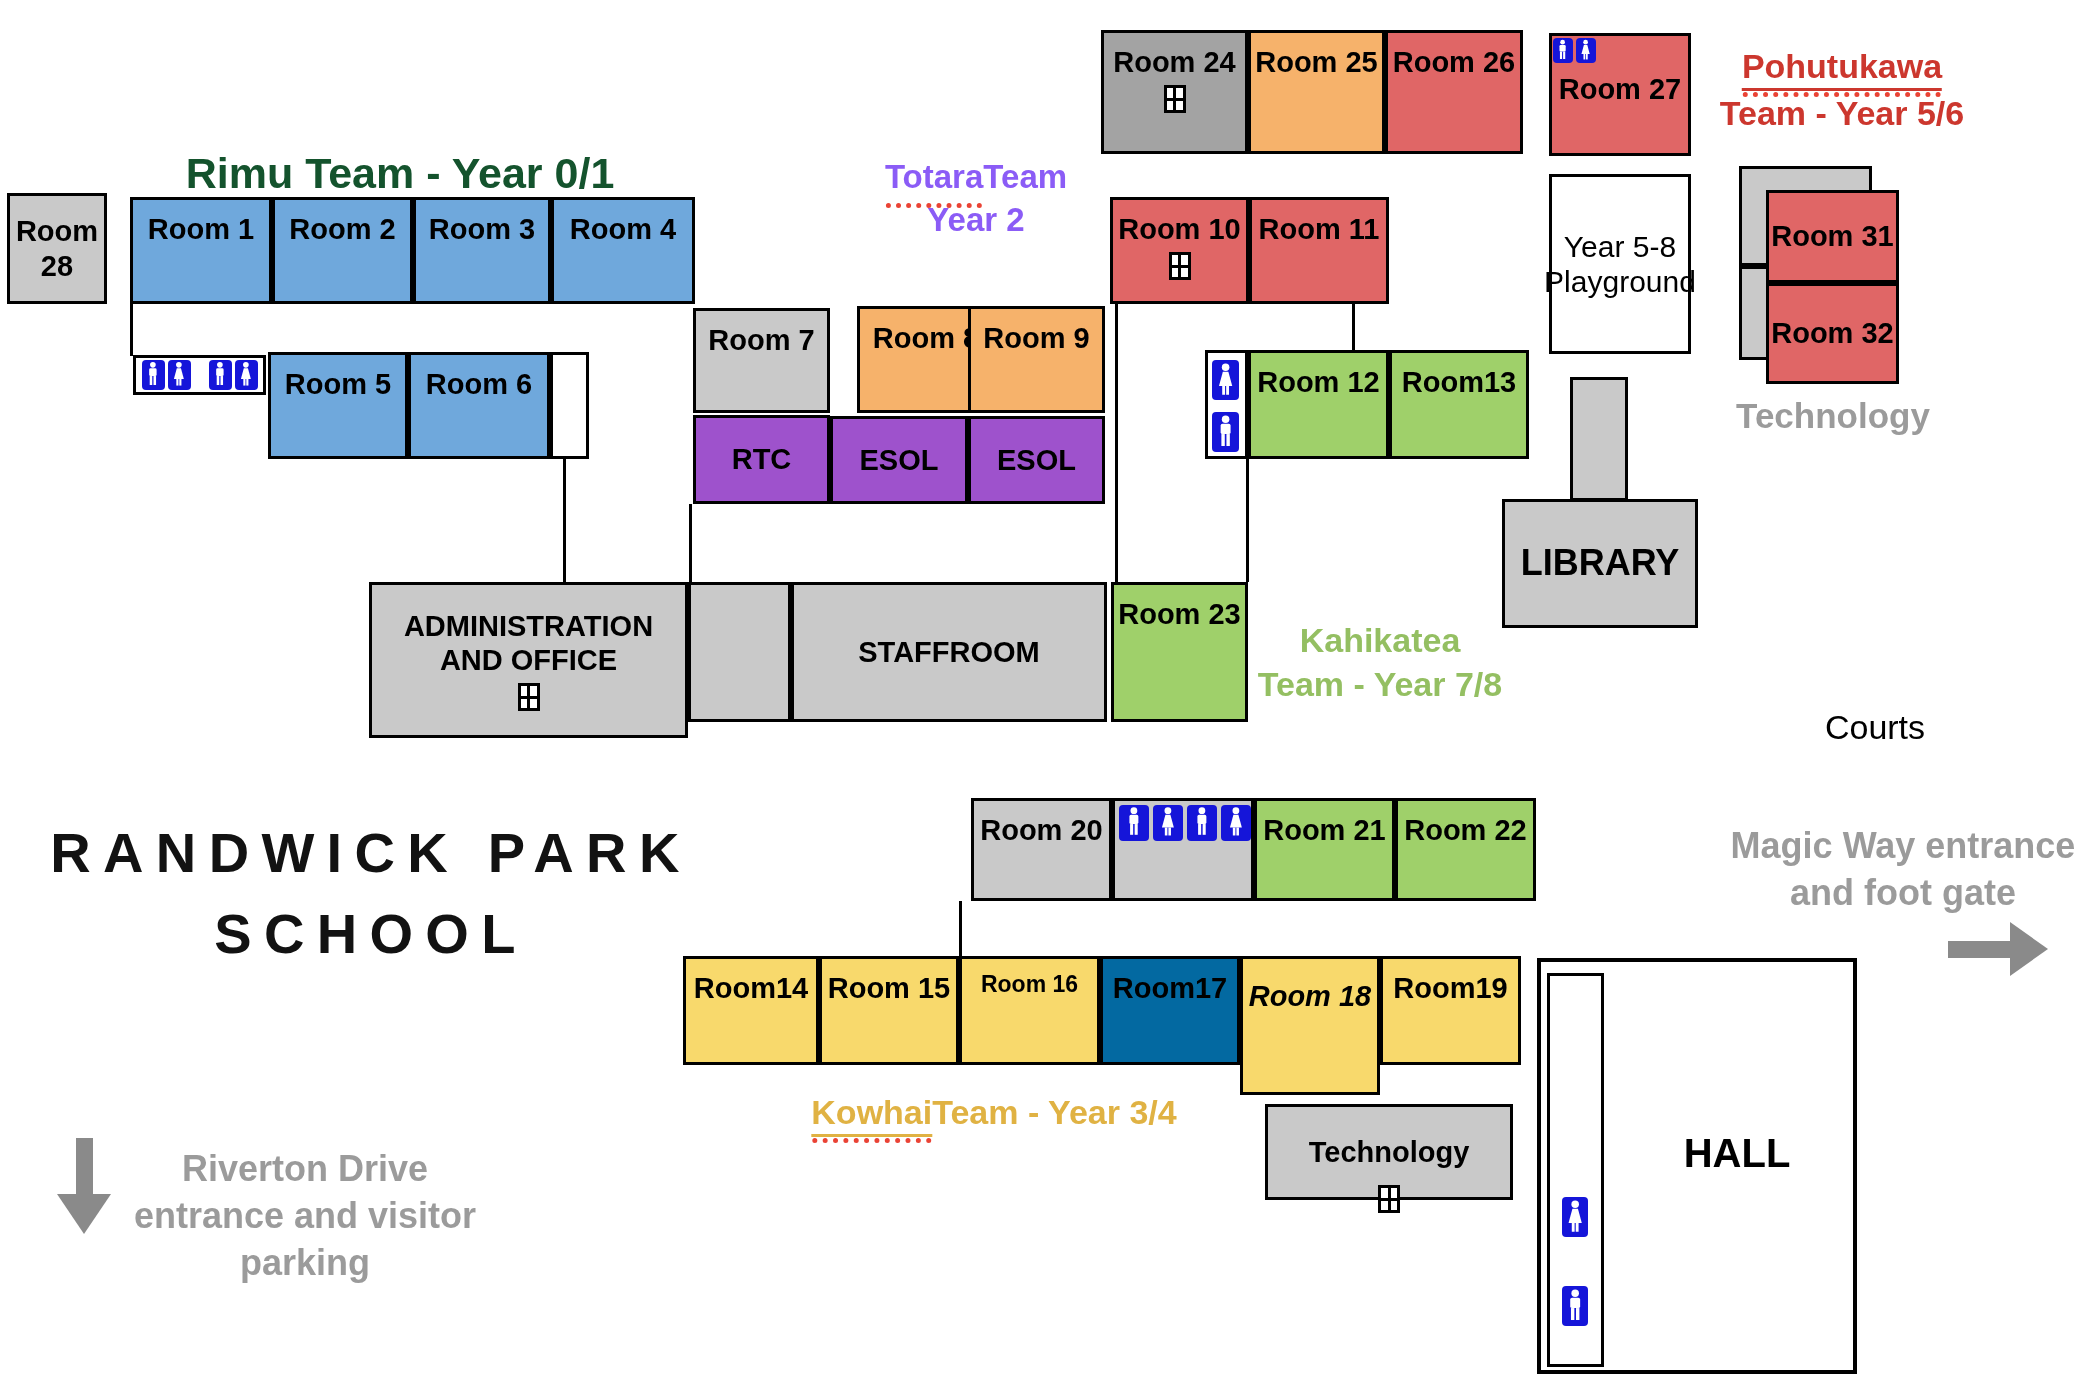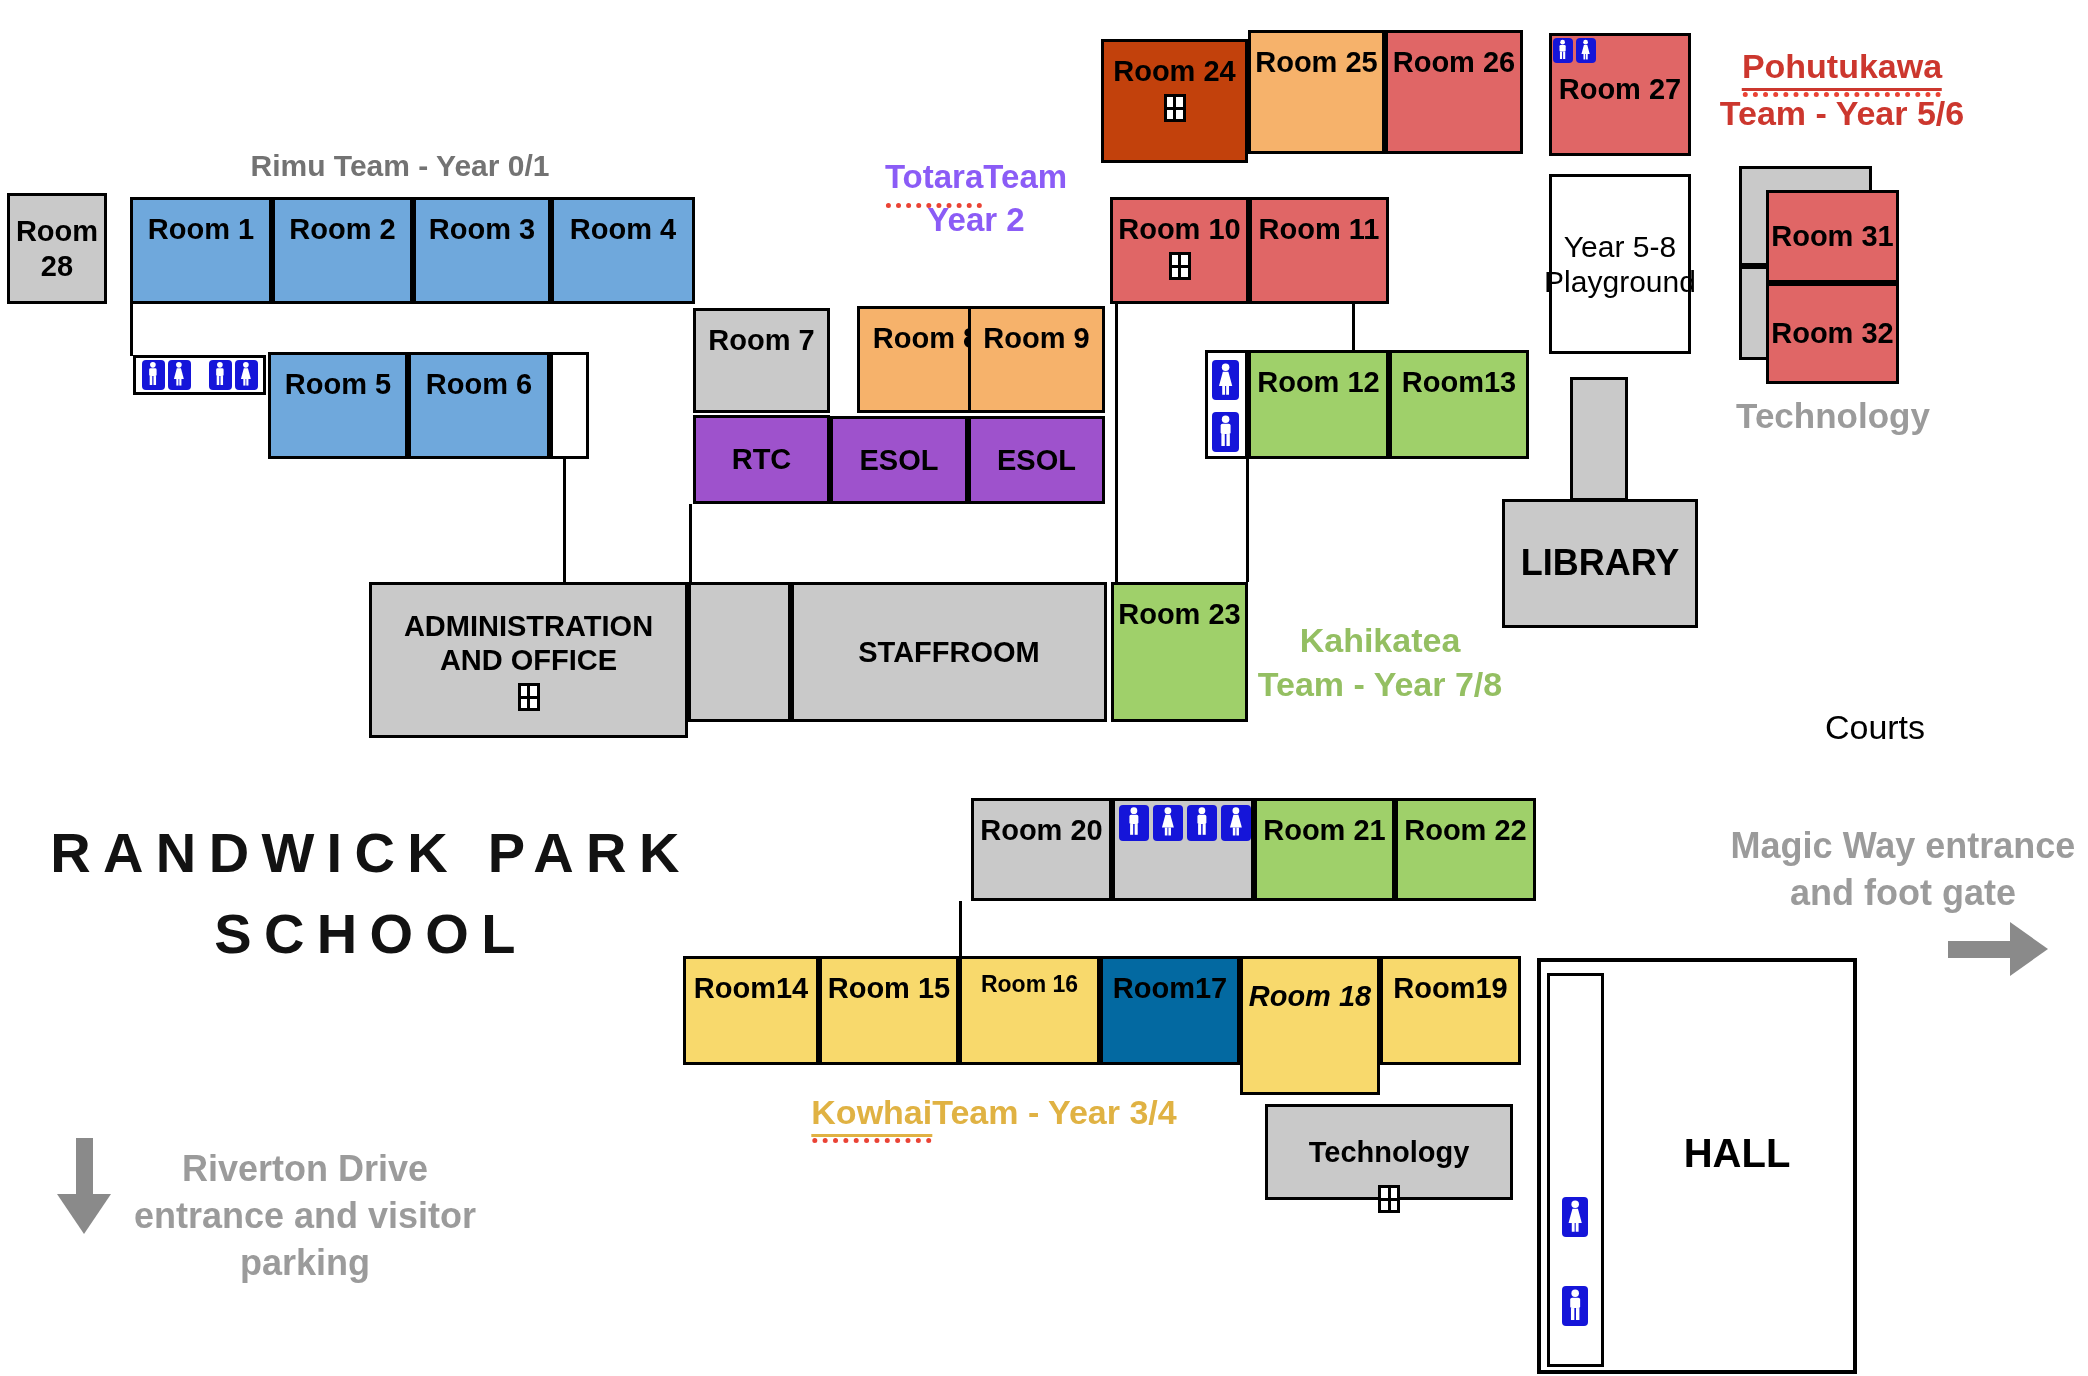--- a/index.html
+++ b/index.html
@@ -69,21 +69,21 @@
     </div>
     <div class="block pos-center" style="left: 693px; top: 415px; width: 137px; height: 89px; background: rgb(158, 82, 204); border-width: 3px;">
       <div class="lbl" style="font-size: 29px;">RTC</div>
     </div>
     <div class="block pos-center" style="left: 830px; top: 416px; width: 138px; height: 88px; background: rgb(158, 82, 204); border-width: 3px;">
       <div class="lbl" style="font-size: 29px;">ESOL</div>
     </div>
     <div class="block pos-center" style="left: 968px; top: 416px; width: 137px; height: 88px; background: rgb(158, 82, 204); border-width: 3px;">
       <div class="lbl" style="font-size: 29px;">ESOL</div>
     </div>
-    <div class="block pos-top" style="left: 1101px; top: 30px; width: 147px; height: 124px; background: #c2410c; border-width: 3px; padding-top: 12px; margin-top: 9px;">
+    <div class="block pos-top" style="left: 1101px; top: 30px; width: 147px; height: 124px; background: #a3a3a3; border-width: 3px; padding-top: 12px;">
       <div class="lbl" style="font-size: 29px;">Room 24</div>
       <div class="plus" style="margin-top: 6px;"></div>
     </div>
     <div class="block pos-top" style="left: 1248px; top: 30px; width: 137px; height: 124px; background: rgb(246, 178, 107); border-width: 3px; padding-top: 12px;">
       <div class="lbl" style="font-size: 29px;">Room 25</div>
     </div>
     <div class="block pos-top" style="left: 1385px; top: 30px; width: 138px; height: 124px; background: rgb(224, 102, 102); border-width: 3px; padding-top: 12px;">
       <div class="lbl" style="font-size: 29px;">Room 26</div>
     </div>
     <div class="block pos-top" style="left: 1549px; top: 33px; width: 142px; height: 123px; background: rgb(224, 102, 102); border-width: 3px; padding-top: 36px;">
@@ -292,21 +292,21 @@
     <div class="wcg" style="left: 1562px; top: 1286px; flex-direction: column; gap: 0px;">
       <div class="wc" style="width: 26px; height: 40px; background: rgb(21, 21, 217);">
         <svg viewBox="0 0 24 40">
           <circle cx="12" cy="5.6" r="4.1" fill="#ffffff"></circle>
           <rect x="6.6" y="10.6" width="10.8" height="11.2" rx="2" fill="#ffffff"></rect>
           <rect x="7.4" y="21.8" width="3.7" height="13" fill="#ffffff"></rect>
           <rect x="12.9" y="21.8" width="3.7" height="13" fill="#ffffff"></rect>
         </svg>
       </div>
     </div>
-    <div class="team" style="left: 400px; top: 146px; transform: translateX(-50%); color: #737373; font-size: 30px;"><div class="tline"><span class="seg">Rimu Team - Year 0/1</span></div></div>
+    <div class="team" style="left: 400px; top: 146px; transform: translateX(-50%); color: #14532d; font-size: 43px;"><div class="tline"><span class="seg">Rimu Team - Year 0/1</span></div></div>
     <div class="team" style="left: 976px; top: 156px; transform: translateX(-50%); color: #8b5cf6; font-size: 33px;"><div class="tline"><span class="seg u-dotted">Totara</span><span class="seg"> Team</span></div><div class="tline"><span class="seg">Year 2</span></div></div>
     <div class="team" style="left: 1842px; top: 44px; transform: translateX(-50%); color: rgb(204, 55, 46); font-size: 34px;"><div class="tline"><span class="seg u-both">Pohutukawa</span></div><div class="tline"><span class="seg">Team - Year 5/6</span></div></div>
     <div class="team" style="left: 1380px; top: 618px; transform: translateX(-50%); color: rgb(148, 191, 98); font-size: 34px;"><div class="tline"><span class="seg">Kahikatea</span></div><div class="tline"><span class="seg">Team - Year 7/8</span></div></div>
     <div class="team" style="left: 994px; top: 1090px; transform: translateX(-50%); color: rgb(224, 178, 67); font-size: 34px;"><div class="tline"><span class="seg u-both">Kowhai</span><span class="seg"> Team - Year 3/4</span></div></div>
     <div class="note" style="left: 1875px; top: 705px; transform: translateX(-50%); color: rgb(0, 0, 0); font-size: 34px; font-weight: 400; letter-spacing: 0px; white-space: pre;">Courts</div>
     <div class="note" style="left: 305px; top: 1146px; transform: translateX(-50%); color: rgb(155, 155, 155); font-size: 36px; font-weight: 700; letter-spacing: 0px; white-space: pre;">Riverton Drive
 entrance and visitor
 parking</div>
     <div class="note" style="left: 1903px; top: 823px; transform: translateX(-50%); color: rgb(155, 155, 155); font-size: 36px; font-weight: 700; letter-spacing: 0px; white-space: pre;">Magic Way entrance
 and foot gate</div>

